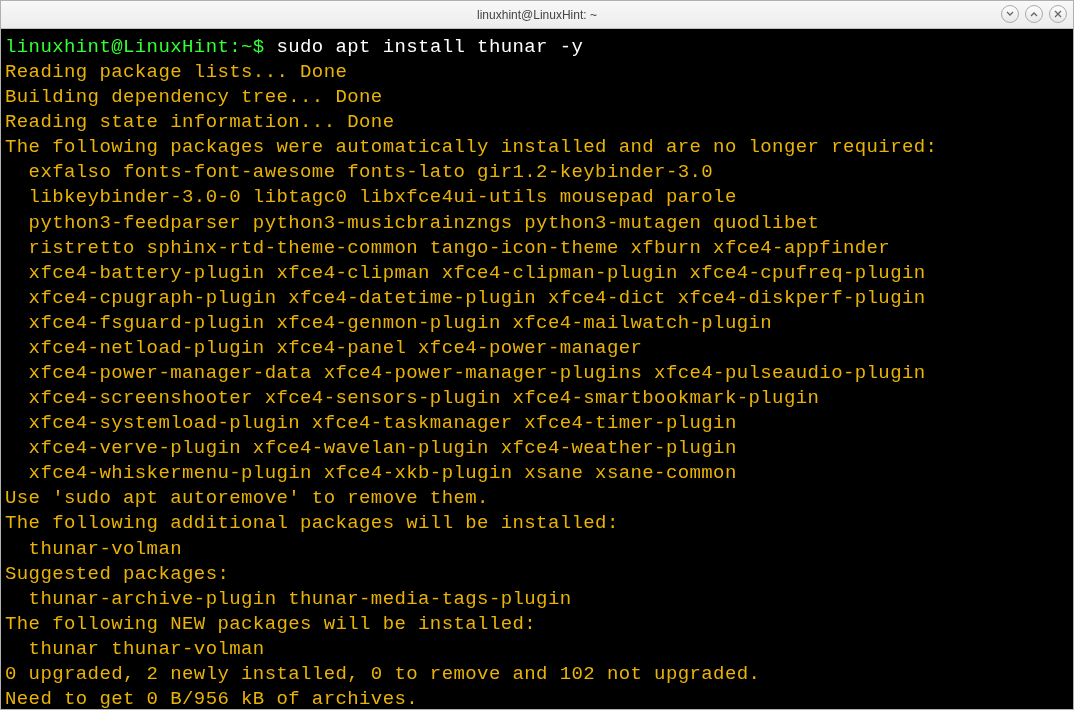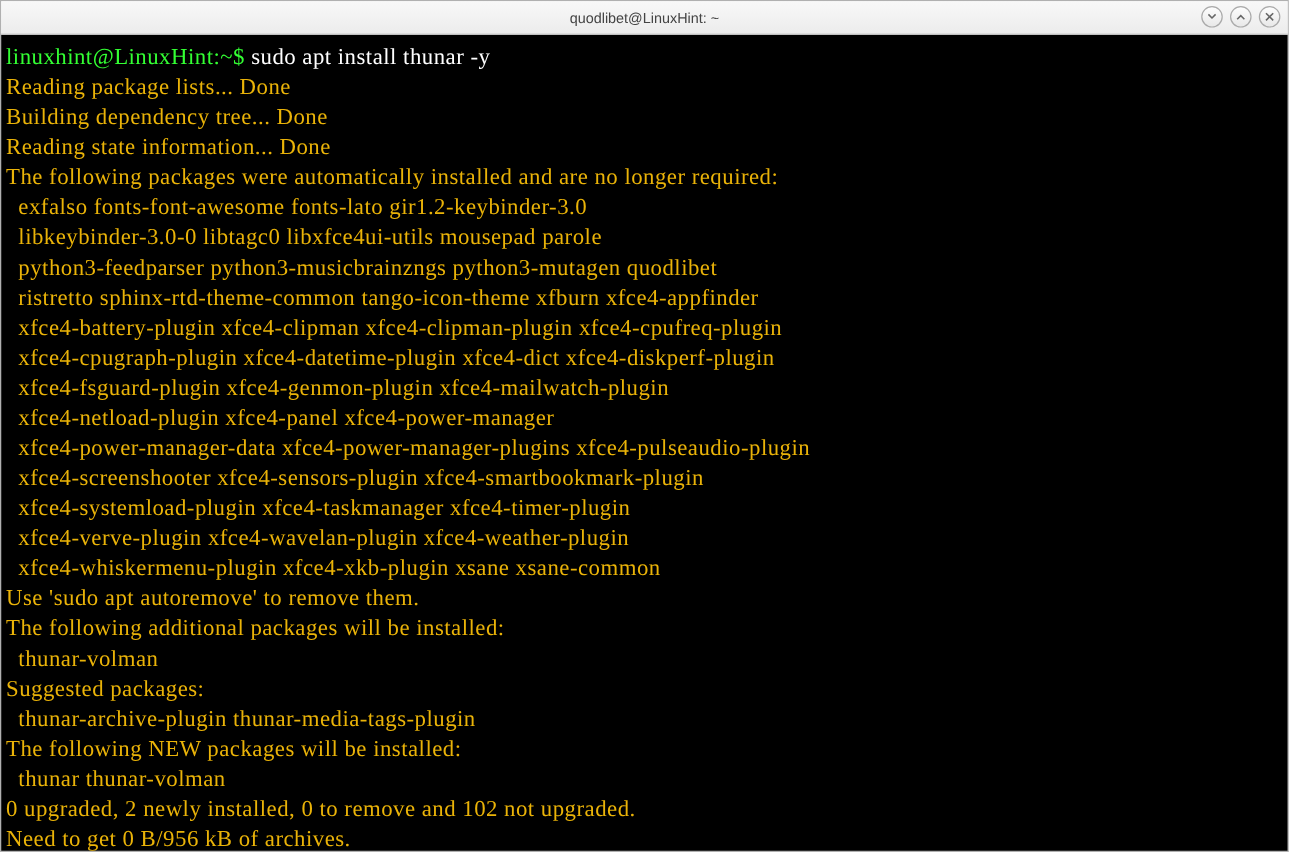--- a/index.html
+++ b/index.html
@@ -54,21 +54,21 @@
       justify-content: center;
       font-size: 10px;
       color: #555;
       cursor: pointer;
       line-height: 1;
     }
     .terminal {
       flex: 1;
       background: #000;
       padding: 6px 4px;
-      font-family: Liberation Serif, serif;
+      font-family: Liberation Mono, monospace;
       font-size: 19px;
       line-height: 1.32;
       color: #33ff33;
       overflow: hidden;
       white-space: pre;
       letter-spacing: 0.4px;
     }
     .prompt-user {
       color: #33ff33;
     }
@@ -77,21 +77,21 @@
     }
     .output-line {
       color: #eab308;
     }
   </style>
 </head>
 <body>
 
 <div class="window">
   <div class="titlebar">
-    <span class="titlebar-title">quodlibet@LinuxHint: ~</span>
+    <span class="titlebar-title">linuxhint@LinuxHint: ~</span>
     <div class="window-controls">
       <div class="win-btn">
         <svg width="10" height="10" viewBox="0 0 10 10">
           <path d="M2 3 L5 6 L8 3" stroke="#666" stroke-width="1.3" fill="none"></path>
         </svg>
       </div>
       <div class="win-btn">
         <svg width="10" height="10" viewBox="0 0 10 10">
           <path d="M2 7 L5 4 L8 7" stroke="#666" stroke-width="1.3" fill="none"></path>
         </svg>

